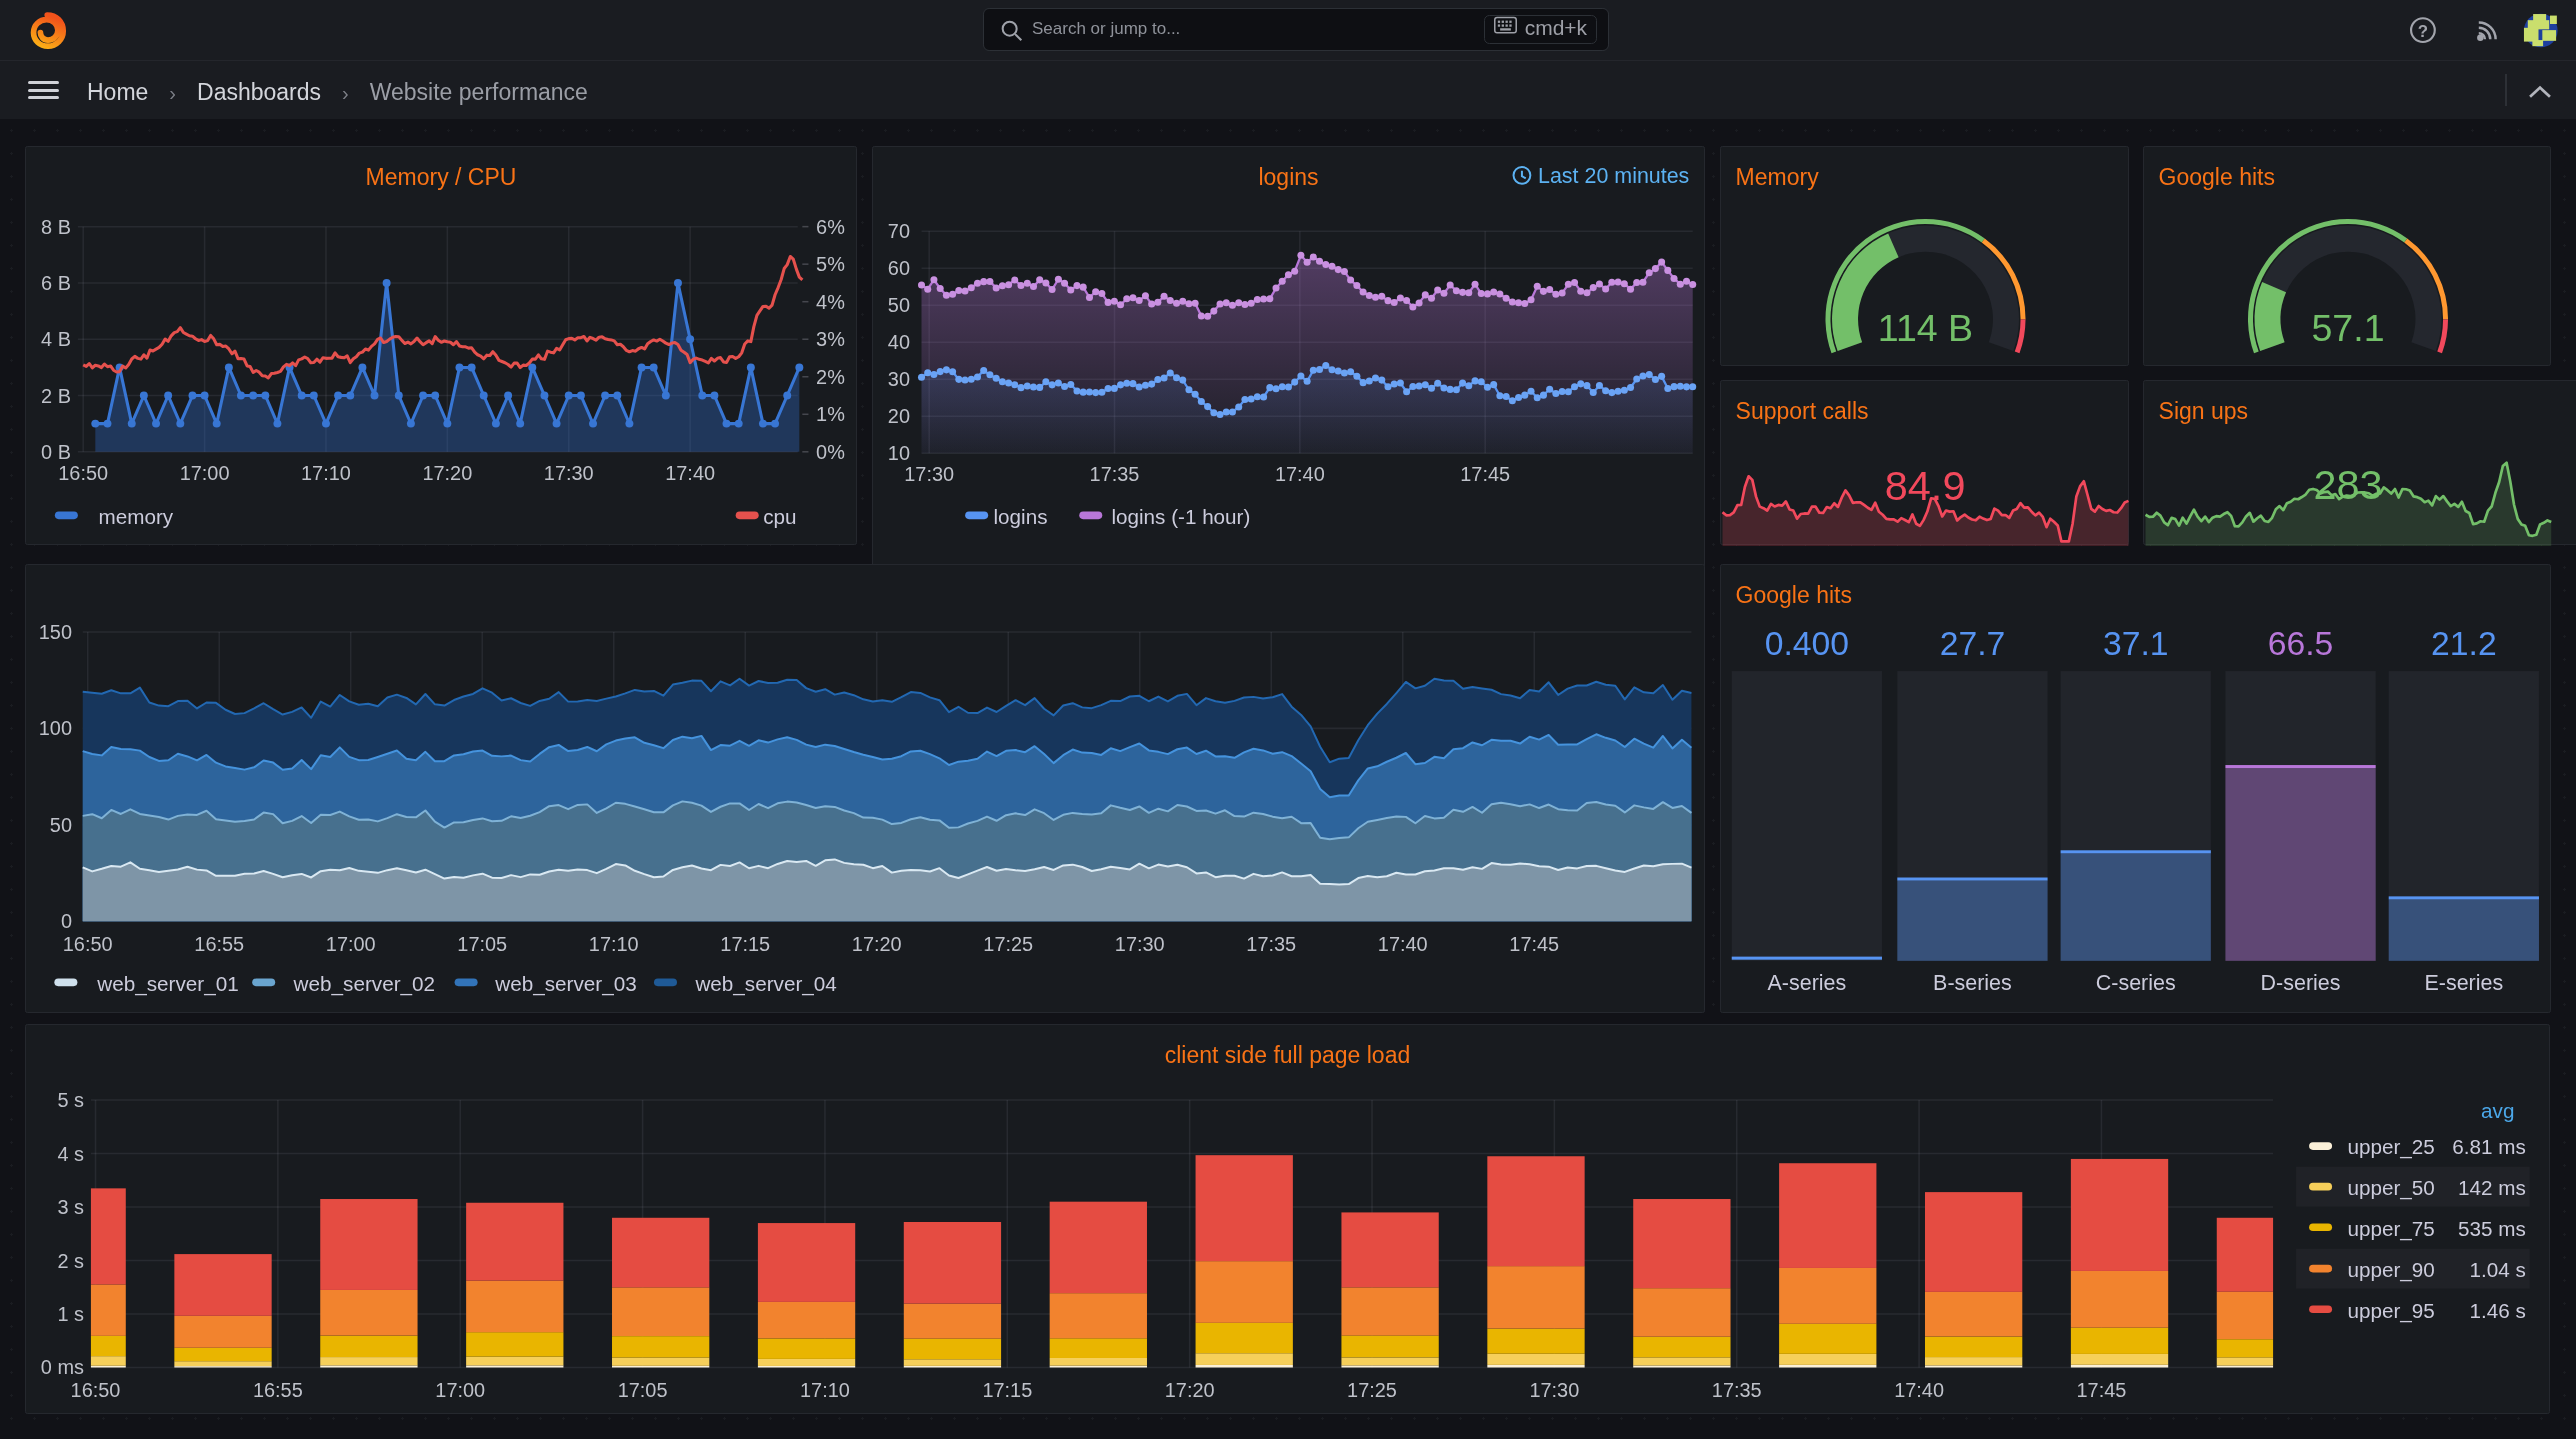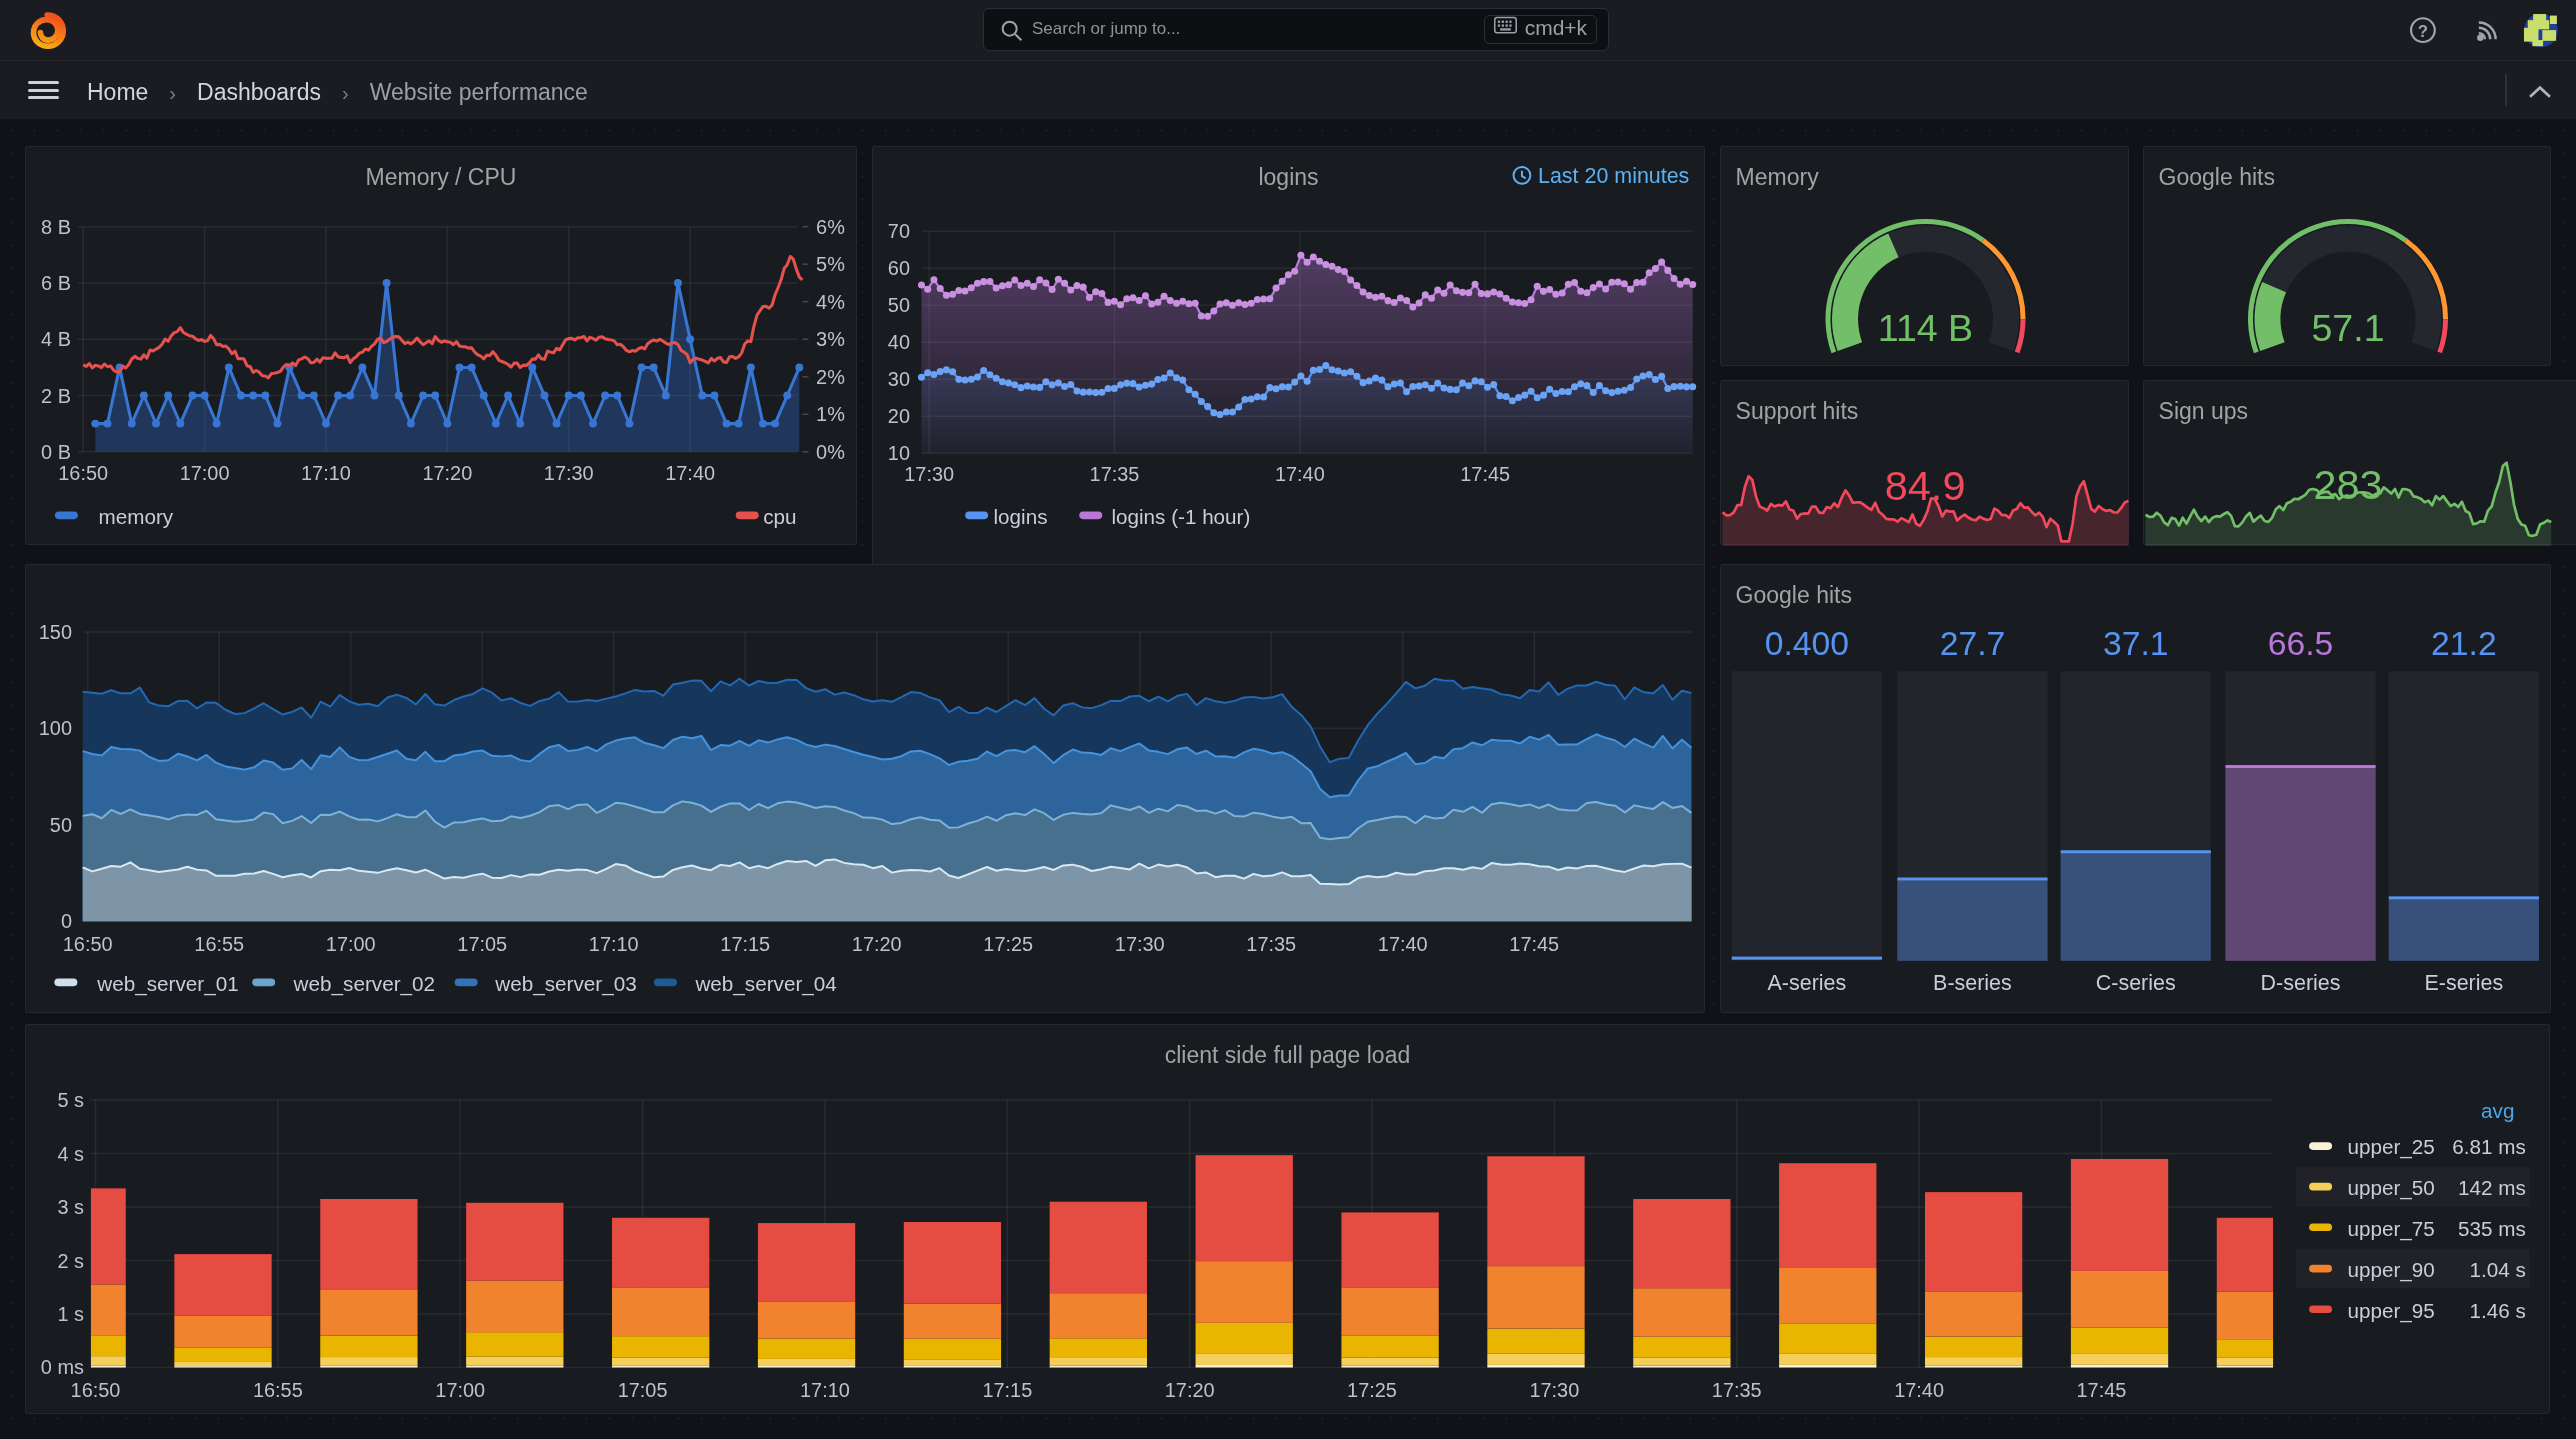--- a/index.html
+++ b/index.html
@@ -1,20 +1,20 @@
 <!DOCTYPE html>
 <html style="font-size:12.3px"><head><meta charset="utf-8"><style>
 * { margin:0; padding:0; box-sizing:border-box; }
 html,body { width:2576px; height:1440px; background:#111217; font-family:"Liberation Sans",sans-serif; overflow:hidden; }
 .topbar { position:absolute; left:0; top:0; width:2576px; height:61px; background:#1a1c21; border-bottom:0.8px solid #24262c; }
 .crumbs { position:absolute; left:0; top:61px; width:2576px; height:58px; background:#1a1c21; }
 .canvasbg { position:absolute; left:0; top:119px; width:2576px; height:1321px; background:#111217;
   background-image:radial-gradient(circle, #1a1c21 1.1px, transparent 1.2px); background-size:23px 23px; }
 .panel { position:absolute; background:#181b1f; border:0.8px solid #25282e; border-radius:2.3px; }
-.pt { position:absolute; top:17px; font-size:23px; font-weight:500; color:#a3a3a3; white-space:nowrap; }
+.pt { position:absolute; top:17px; font-size:23px; font-weight:500; color:#f97316; white-space:nowrap; }
 .pt.c { left:0; right:0; text-align:center; }
 .pt.l { left:14.6px; }
 text { font-family:"Liberation Sans",sans-serif; }
 </style></head><body>
 <div class="canvasbg"></div>
 <div class="topbar">
     <svg width="38" height="40" viewBox="0 0 50 52" style="position:absolute;left:29px;top:10.7px">
       <defs>
         <linearGradient id="gl" x1="0.1" y1="1" x2="0.5" y2="0">
           <stop offset="0" stop-color="#fcb116"></stop>
@@ -517,21 +517,21 @@
     <svg width="408" height="220" viewBox="0 0 532 287" style="position:absolute;left:0;top:0">
       <path d="M143.4,269.1 A130.5,130.5 0 0 1 343.3,119.3 L339.4,124.6 A124,124 0 0 0 149.5,266.9 Z" fill="#73bf69"></path>
       <path d="M343.3,119.3 A130.5,130.5 0 0 1 396.5,225.0 L390.0,224.9 A124,124 0 0 0 339.4,124.6 Z" fill="#ff9830"></path>
       <path d="M396.5,225.0 A130.5,130.5 0 0 1 388.6,269.1 L382.5,266.9 A124,124 0 0 0 390.0,224.9 Z" fill="#f2495c"></path>
       <path d="M151.4,266.2 A122,122 0 1 1 380.6,266.2 L348.7,254.6 A88,88 0 1 0 183.3,254.6 Z" fill="#24272e"></path>
       <path d="M151.4,266.2 A122,122 0 0 1 154.0,176.2 L185.2,189.6 A88,88 0 0 0 183.3,254.6 Z" fill="#73bf69"></path>
       <text x="266" y="236.5" text-anchor="middle" font-size="49" font-weight="500" fill="#73bf69" dominant-baseline="central">57.1</text>
     </svg>
   </div>
 <div class="panel" style="left:1720px;top:380px;width:409px;height:165px">
-    <div class="pt l">Support hits</div>
+    <div class="pt l">Support calls</div>
     <svg width="409" height="165" viewBox="0 0 533 215" style="position:absolute;left:0;top:0">
       <path d="M2.0,171.0 L6.9,175.0 L11.7,174.7 L16.6,171.3 L21.4,161.8 L26.3,161.5 L31.1,138.2 L36.0,124.2 L40.8,128.8 L45.7,150.7 L50.5,163.7 L55.4,165.7 L60.2,168.9 L65.1,160.1 L69.9,163.5 L74.8,161.5 L79.7,162.3 L84.5,156.9 L89.4,167.5 L94.2,168.8 L99.1,179.4 L103.9,173.3 L108.8,172.6 L113.6,172.8 L118.5,163.7 L123.3,163.8 L128.2,171.7 L133.0,171.9 L137.9,164.2 L142.7,165.8 L147.6,159.3 L152.4,164.1 L157.3,152.0 L162.2,142.5 L167.0,149.0 L171.9,158.9 L176.7,158.0 L181.6,158.2 L186.4,161.5 L191.3,165.2 L196.1,168.0 L201.0,158.6 L205.8,170.4 L210.7,174.3 L215.5,179.6 L220.4,180.3 L225.2,180.3 L230.1,183.3 L235.0,178.7 L239.8,181.1 L244.7,184.0 L249.5,173.8 L254.4,186.0 L259.2,188.8 L264.1,181.0 L268.9,170.1 L273.8,152.8 L278.6,153.5 L283.5,163.1 L288.3,176.5 L293.2,168.8 L298.0,170.2 L302.9,169.7 L307.8,181.7 L312.6,177.3 L317.5,174.1 L322.3,177.9 L327.2,180.4 L332.0,181.5 L336.9,176.8 L341.7,179.3 L346.6,181.2 L351.4,179.8 L356.3,166.2 L361.1,169.0 L366.0,174.8 L370.8,174.6 L375.7,178.3 L380.6,168.8 L385.4,166.8 L390.3,159.1 L395.1,165.0 L400.0,164.6 L404.8,170.4 L409.7,175.1 L414.5,171.6 L419.4,177.2 L424.2,190.4 L429.1,179.4 L433.9,183.4 L438.8,188.2 L443.6,209.0 L448.5,209.0 L453.3,209.0 L458.2,185.9 L463.1,150.4 L467.9,137.3 L472.8,130.6 L477.6,148.2 L482.5,166.6 L487.3,170.2 L492.2,162.9 L497.0,166.8 L501.9,169.3 L506.7,168.1 L511.6,171.0 L516.4,171.4 L521.3,165.7 L526.1,158.4 L531.0,156.2 L531.0,215.0 L2.0,215.0 Z" fill="rgba(242,73,92,0.22)" stroke="none"></path>
       <path d="M2.0,171.0 L6.9,175.0 L11.7,174.7 L16.6,171.3 L21.4,161.8 L26.3,161.5 L31.1,138.2 L36.0,124.2 L40.8,128.8 L45.7,150.7 L50.5,163.7 L55.4,165.7 L60.2,168.9 L65.1,160.1 L69.9,163.5 L74.8,161.5 L79.7,162.3 L84.5,156.9 L89.4,167.5 L94.2,168.8 L99.1,179.4 L103.9,173.3 L108.8,172.6 L113.6,172.8 L118.5,163.7 L123.3,163.8 L128.2,171.7 L133.0,171.9 L137.9,164.2 L142.7,165.8 L147.6,159.3 L152.4,164.1 L157.3,152.0 L162.2,142.5 L167.0,149.0 L171.9,158.9 L176.7,158.0 L181.6,158.2 L186.4,161.5 L191.3,165.2 L196.1,168.0 L201.0,158.6 L205.8,170.4 L210.7,174.3 L215.5,179.6 L220.4,180.3 L225.2,180.3 L230.1,183.3 L235.0,178.7 L239.8,181.1 L244.7,184.0 L249.5,173.8 L254.4,186.0 L259.2,188.8 L264.1,181.0 L268.9,170.1 L273.8,152.8 L278.6,153.5 L283.5,163.1 L288.3,176.5 L293.2,168.8 L298.0,170.2 L302.9,169.7 L307.8,181.7 L312.6,177.3 L317.5,174.1 L322.3,177.9 L327.2,180.4 L332.0,181.5 L336.9,176.8 L341.7,179.3 L346.6,181.2 L351.4,179.8 L356.3,166.2 L361.1,169.0 L366.0,174.8 L370.8,174.6 L375.7,178.3 L380.6,168.8 L385.4,166.8 L390.3,159.1 L395.1,165.0 L400.0,164.6 L404.8,170.4 L409.7,175.1 L414.5,171.6 L419.4,177.2 L424.2,190.4 L429.1,179.4 L433.9,183.4 L438.8,188.2 L443.6,209.0 L448.5,209.0 L453.3,209.0 L458.2,185.9 L463.1,150.4 L467.9,137.3 L472.8,130.6 L477.6,148.2 L482.5,166.6 L487.3,170.2 L492.2,162.9 L497.0,166.8 L501.9,169.3 L506.7,168.1 L511.6,171.0 L516.4,171.4 L521.3,165.7 L526.1,158.4 L531.0,156.2" fill="none" stroke="#f2495c" stroke-width="3.5" stroke-linejoin="round"></path>
       <text x="266" y="136" text-anchor="middle" font-size="54" font-weight="500" fill="#f2495c" dominant-baseline="central">84.9</text>
     </svg>
   </div>
 <div class="panel" style="left:2143px;top:380px;width:440px;height:165px">
     <div class="pt l">Sign ups</div>
     <svg width="408" height="165" viewBox="0 0 532 215" style="position:absolute;left:0;top:0">
       <path d="M2.0,174.3 L6.9,177.2 L11.7,176.9 L16.6,171.7 L21.4,175.5 L26.3,184.2 L31.1,187.8 L36.0,178.4 L40.8,180.0 L45.7,188.6 L50.5,178.1 L55.4,185.9 L60.2,176.5 L65.1,167.6 L69.9,176.9 L74.8,182.7 L79.7,176.7 L84.5,183.8 L89.4,178.2 L94.2,176.1 L99.1,176.7 L103.9,173.4 L108.8,171.0 L113.6,175.8 L118.5,189.3 L123.3,189.4 L128.2,184.3 L133.0,176.5 L137.9,171.8 L142.7,183.3 L147.6,178.9 L152.4,175.6 L157.3,182.5 L162.2,183.7 L167.0,178.3 L171.9,167.1 L176.7,163.0 L181.6,168.3 L186.4,159.3 L191.3,157.3 L196.1,153.5 L201.0,154.1 L205.8,151.2 L210.7,148.0 L215.5,141.7 L220.4,140.7 L225.2,142.0 L230.1,146.5 L235.0,144.8 L239.8,144.1 L244.7,149.0 L249.5,147.3 L254.4,154.0 L259.2,150.8 L264.1,149.2 L268.9,150.1 L273.8,148.3 L278.6,145.3 L283.5,145.2 L288.3,145.5 L293.2,146.3 L298.0,149.5 L302.9,147.0 L307.8,146.6 L312.6,138.6 L317.5,142.3 L322.3,146.7 L327.2,140.8 L332.0,151.9 L336.9,140.9 L341.7,141.1 L346.6,142.7 L351.4,150.3 L356.3,151.4 L361.1,153.4 L366.0,157.9 L370.8,155.9 L375.7,162.1 L380.6,150.0 L385.4,154.6 L390.3,150.0 L395.1,156.9 L400.0,163.0 L404.8,160.2 L409.7,164.1 L414.5,157.4 L419.4,169.5 L424.2,172.1 L429.1,186.5 L433.9,185.5 L438.8,182.8 L443.6,183.4 L448.5,168.9 L453.3,163.6 L458.2,145.7 L463.1,131.6 L467.9,110.8 L472.8,106.4 L477.6,130.9 L482.5,161.3 L487.3,179.7 L492.2,186.9 L497.0,188.8 L501.9,201.0 L506.7,201.8 L511.6,200.5 L516.4,187.1 L521.3,184.8 L526.1,181.7 L531.0,183.7 L531.0,215.0 L2.0,215.0 Z" fill="rgba(115,191,105,0.19)" stroke="none"></path>

